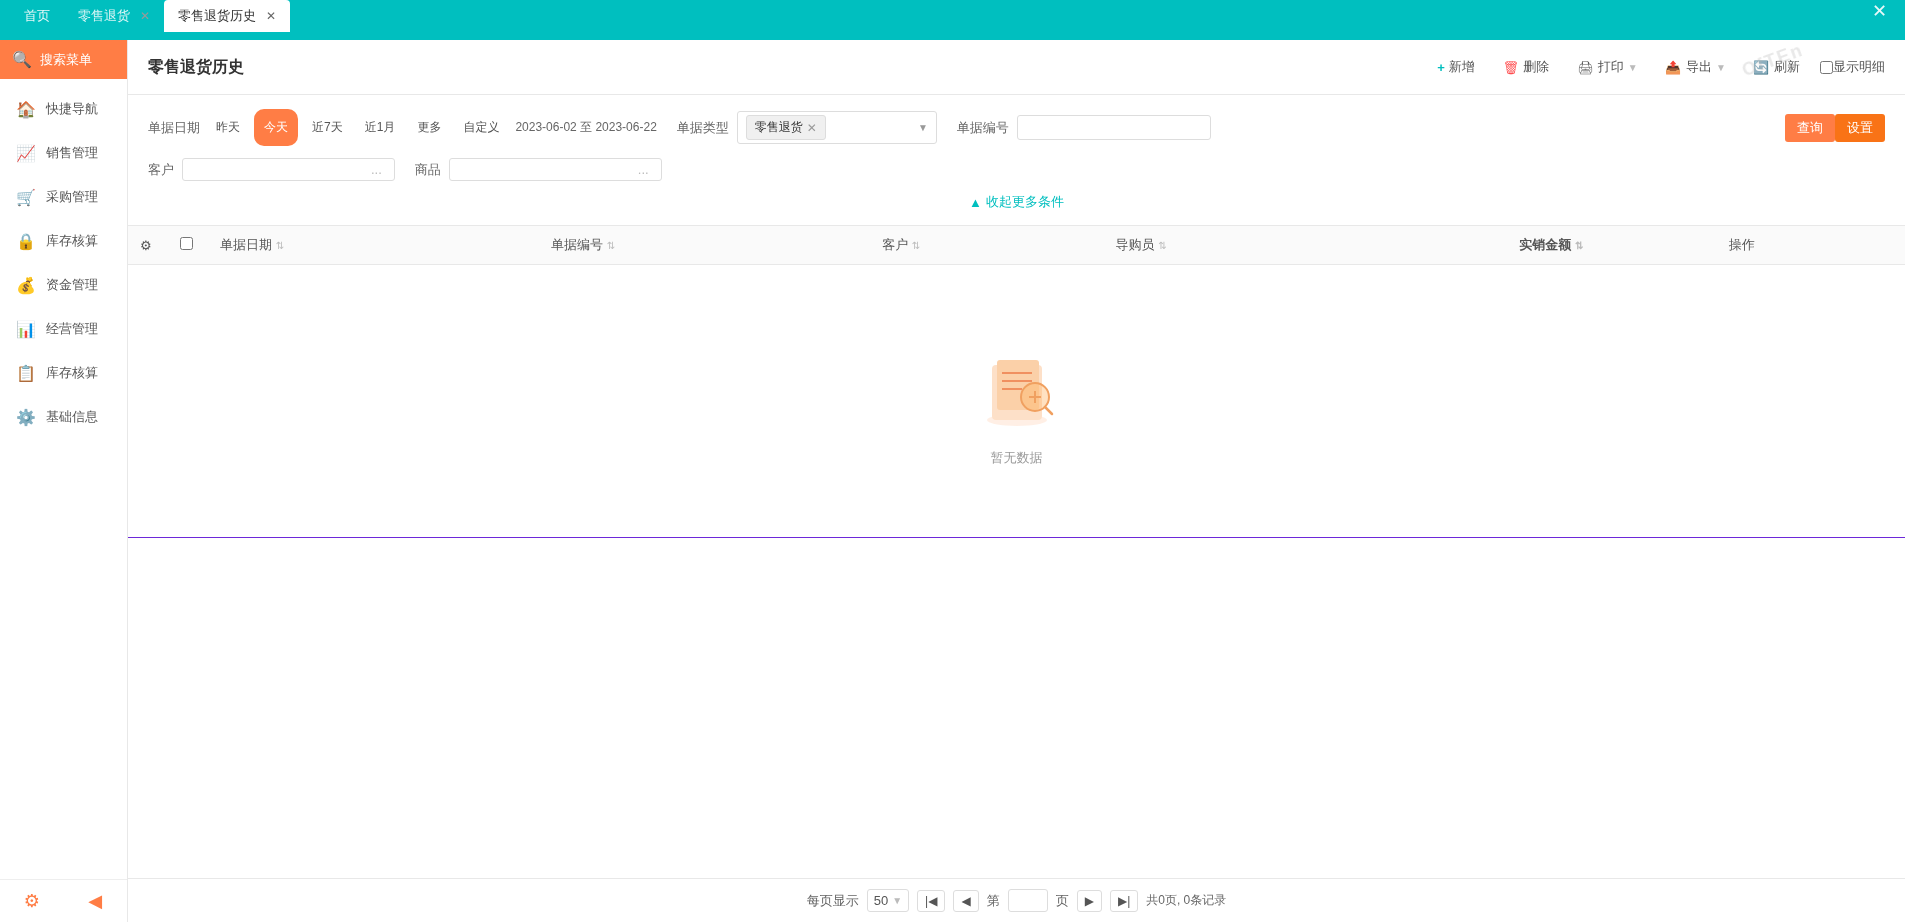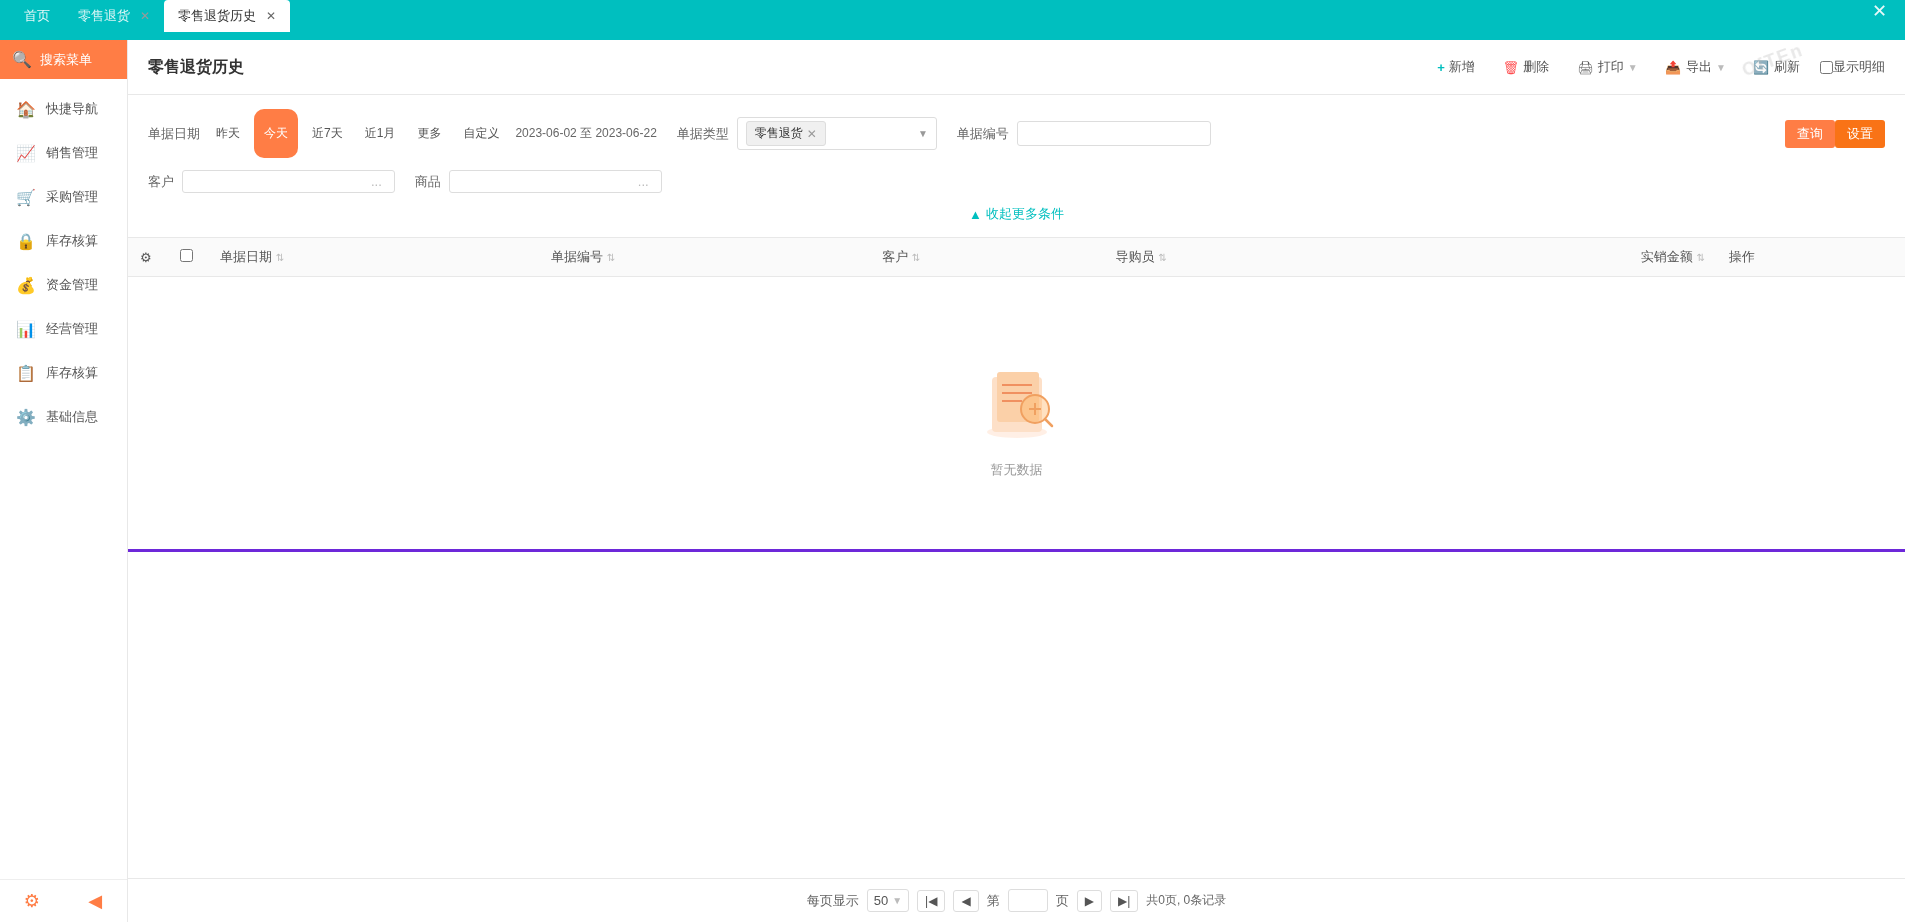--- a/index.html
+++ b/index.html
@@ -37,39 +37,39 @@
     .action-btn-secondary { background: #f97316; color: #fff; border: none; padding: 5px 12px; border-radius: 3px; cursor: pointer; font-size: 13px; display: flex; align-items: center; gap: 4px; }
     .checkbox-label { display: flex; align-items: center; cursor: pointer; font-size: 13px; color: #555; }
 
     
     .filter-area { padding: 14px 20px; background: #fff; border-bottom: 1px solid #e8e8e8; }
     .filter-row { display: flex; align-items: center; gap: 20px; margin-bottom: 12px; flex-wrap: wrap; }
     .filter-item { display: flex; align-items: center; gap: 8px; }
     .filter-label { color: #666; font-size: 13px; white-space: nowrap; }
     .date-filter { display: flex; align-items: center; gap: 6px; }
     .date-filter-btn { padding: 2px 8px; border-radius: 3px; cursor: pointer; font-size: 12px; color: #555; }
-    .date-filter-btn.active { background: #ff7d45; color: #fff; border-radius: 10px; padding: 16px 10px; }
+    .date-filter-btn.active { background: #ff7d45; color: #fff; border-radius: 10px; padding: 10px 10px; }
     .date-range { font-size: 12px; color: #666; }
     .type-tag { display: flex; align-items: center; gap: 4px; background: #f0f0f0; border: 1px solid #ddd; border-radius: 3px; padding: 3px 8px; font-size: 12px; }
     .type-tag .remove-tag { cursor: pointer; color: #999; font-size: 12px; }
     .type-select { display: flex; align-items: center; gap: 6px; border: 1px solid #ddd; border-radius: 3px; padding: 3px 8px; background: #fff; min-width: 180px; cursor: pointer; }
     .type-select-arrow { color: #999; font-size: 10px; margin-left: auto; }
     .input-field { border: 1px solid #ddd; border-radius: 3px; padding: 4px 8px; font-size: 13px; color: #333; outline: none; min-width: 200px; }
     .input-field::placeholder { color: #bbb; }
     .ellipsis-btn { color: #bbb; cursor: pointer; padding: 0 4px; }
     .collapse-btn { display: flex; align-items: center; gap: 4px; color: #00bfbf; cursor: pointer; font-size: 13px; margin: 0 auto; }
     .filter-row-centered { display: flex; justify-content: center; align-items: center; margin-top: 4px; }
 
     
     .table-container { flex: 1; overflow: auto; background: #fff; margin: 0; }
     .data-table { width: 100%; border-collapse: collapse; font-size: 13px; }
     .data-table th { background: #fafafa; border-bottom: 1px solid #e8e8e8; padding: 10px 12px; text-align: left; font-weight: normal; color: #555; white-space: nowrap; position: sticky; top: 0; z-index: 1; }
     .data-table th.sortable { cursor: pointer; }
     .data-table th .sort-arrows { font-size: 10px; color: #bbb; }
-    .data-table td { padding: 10px 12px; border-bottom: 3px solid #6d28d9; color: #333; }
+    .data-table td { padding: 10px 12px; border-bottom: 1px solid #6d28d9; color: #333; }
     .empty-state { display: flex; flex-direction: column; align-items: center; justify-content: center; padding: 60px 20px; gap: 14px; }
     .empty-icon { width: 100px; height: 100px; }
     .empty-text { color: #999; font-size: 13px; }
     .settings-col { width: 40px; text-align: center; }
     .checkbox-col { width: 40px; text-align: center; }
 
     
     .pagination-bar { background: #fff; border-top: 1px solid #e8e8e8; padding: 10px 20px; display: flex; align-items: center; justify-content: center; gap: 8px; flex-shrink: 0; font-size: 13px; color: #555; }
     .pagination-bar .page-size-label { color: #666; }
     .page-size-select { border: 1px solid #ddd; border-radius: 3px; padding: 3px 6px; font-size: 13px; cursor: pointer; display: flex; align-items: center; gap: 4px; }
@@ -263,21 +263,21 @@
               <span class="sort-arrows"> ⇅</span>
             </th>
             <th class="sortable">
               <span>客户</span>
               <span class="sort-arrows"> ⇅</span>
             </th>
             <th class="sortable">
               <span>导购员</span>
               <span class="sort-arrows"> ⇅</span>
             </th>
-            <th class="sortable" style="text-align:right;">
+            <th class="sortable" style="text-align:center;font-weight:bold;">
               <span>实销金额</span>
               <span class="sort-arrows"> ⇅</span>
             </th>
             <th>
               <span>操作</span>
             </th>
           </tr>
         </thead>
         <tbody>
           <tr>

